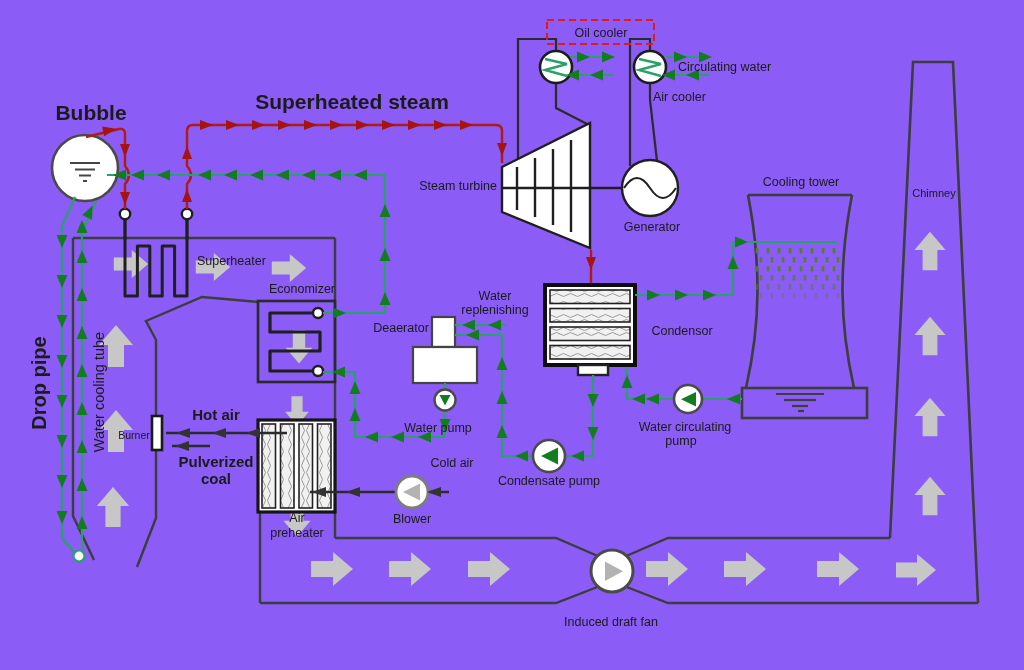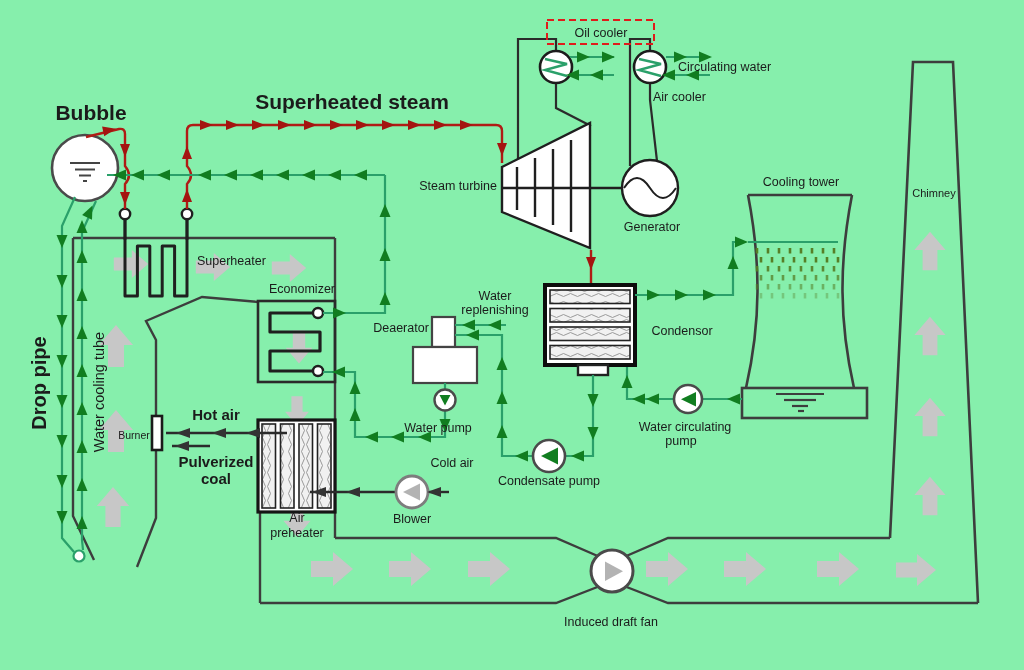--- a/index.html
+++ b/index.html
@@ -1,16 +1,16 @@
 <!DOCTYPE html>
 <html><head>
 <meta charset="utf-8">
 <style>
   html,body{margin:0;padding:0;background:#ffffff;}
-  #stage{width:1024px;height:670px;position:relative;background:#86efac;overflow:hidden;}
+  #stage{width:1024px;height:670px;position:relative;background:#8b5cf6;overflow:hidden;}
   svg{display:block;}
   .t{font-family:"Liberation Sans","DejaVu Sans",sans-serif;fill:#1b1b1b;}
   .big{font-size:21px;font-weight:bold;}
   .lbl{font-size:12.5px;}
   .sm{font-size:11px;}
   .tiny{font-size:10.5px;}
   .b15{font-size:15px;font-weight:bold;}
   .vbig{font-size:20px;font-weight:bold;}
   .v15{font-size:14.5px;}
 </style>

